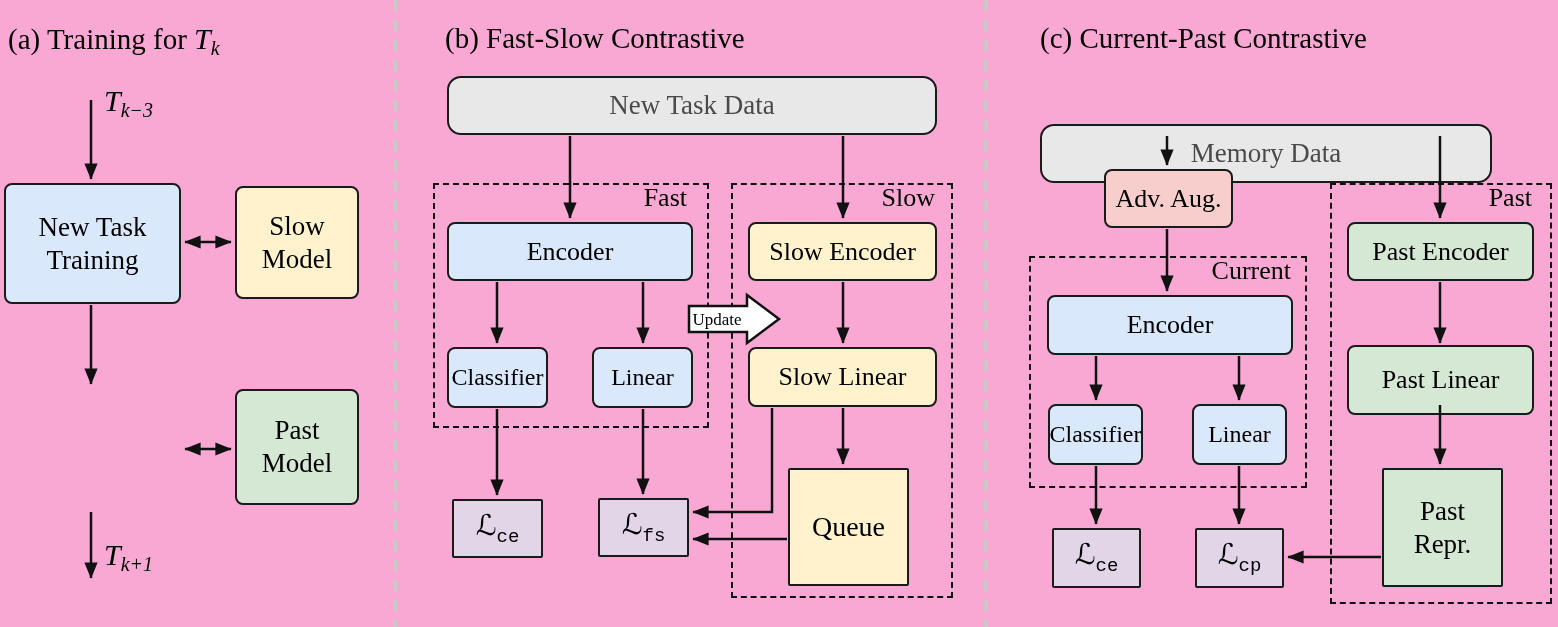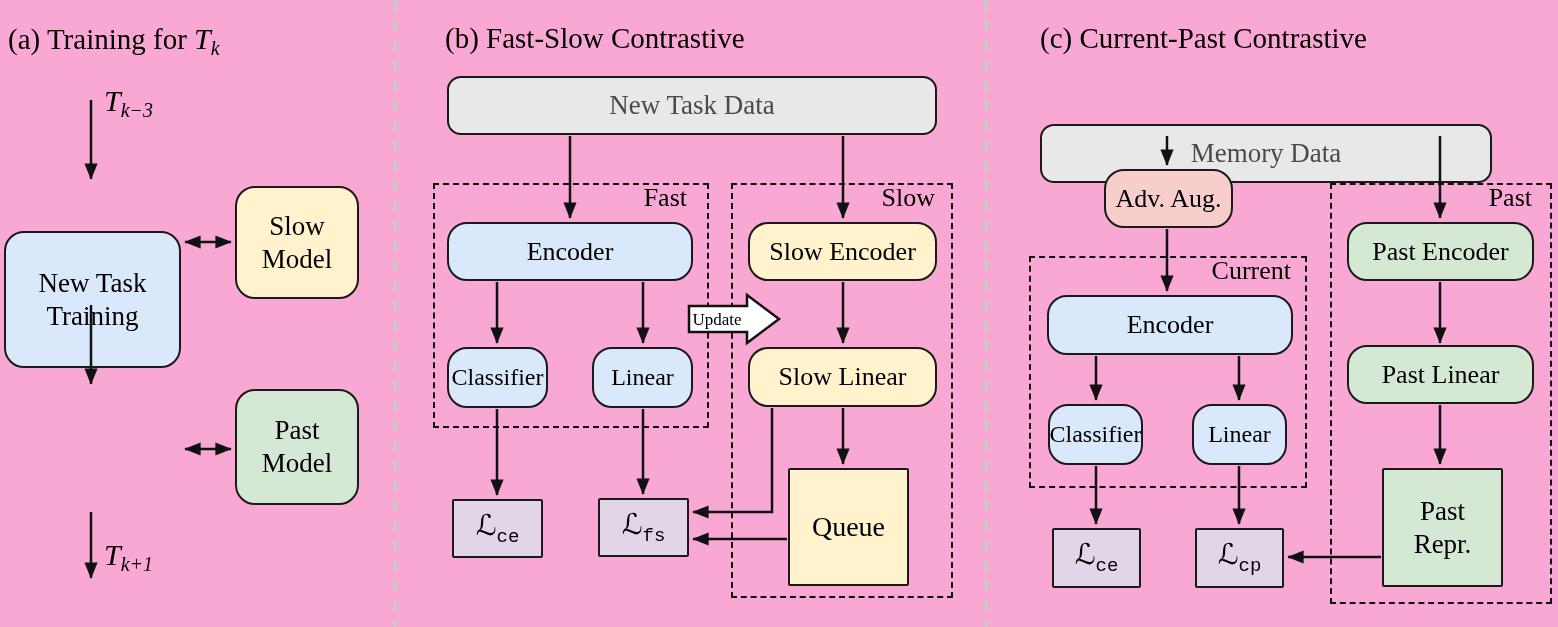--- a/index.html
+++ b/index.html
@@ -6,21 +6,21 @@
   #canvas {
     position:relative; width:1558px; height:627px; background:#f9a8d4;
     font-family:"Liberation Serif","DejaVu Serif",serif; color:#000;
     overflow:hidden;
   }
   .panel-title {
     position:absolute; font-size:29px; white-space:nowrap; z-index:3;
   }
   .box {
     position:absolute; box-sizing:border-box;
-    border:2px solid var(--c-border,#1a1a1a); border-radius:20px;
+    border:2px solid var(--c-border,#1a1a1a); border-radius:8px;
     display:flex; align-items:center; justify-content:center;
     text-align:center; font-size:26px; line-height:1.22;
     white-space:pre-line; z-index:2; background:#fff;
   }
   .fill-blue   { background:var(--c-blue,#dae8fc); }
   .fill-yellow { background:var(--c-yellow,#fff2cc); }
   .fill-green  { background:var(--c-green,#d5e8d4); }
   .fill-pink   { background:var(--c-pink,#f8cecc); }
   .fill-purple { background:var(--c-purple,#e1d5e7); }
   .fill-gray   { background:var(--c-gray,#e6e6e6); color:var(--c-gray_text,#4d4d4d); }
@@ -47,21 +47,21 @@
 </style>
 </head>
 <body>
 
 <div id="canvas">
 
   <div class="panel-title" style="left:8px; top:22px;"><span>(a) Training for </span><span class="mathT">T</span><span class="mathsub">k</span></div>
 
   <div class="math-label" style="left:104px; top:84px;"><span class="mathT">T</span><span class="mathsub">k−3</span></div>
 
-  <div class="box fill-blue" style="left:4px; top:183px; width:177px; height:137px; font-size:27px;margin-top:48px;"><span>New Task
+  <div class="box fill-blue" style="left:4px; top:183px; width:177px; height:121px; font-size:27px;"><span>New Task
 Training</span></div>
 
   <div class="box fill-yellow" style="left:235px; top:186px; width:124px; height:113px; font-size:27px;"><span>Slow
 Model</span></div>
 
 
   <div class="box fill-green" style="left:235px; top:389px; width:124px; height:116px; font-size:27px;"><span>Past
 Model</span></div>
 
   <div class="math-label" style="left:104px; top:538px;"><span class="mathT">T</span><span class="mathsub">k+1</span></div>
@@ -109,21 +109,21 @@
     </div>
 
   <div class="box fill-blue" style="left:1047px; top:295px; width:246px; height:60px;"><span>Encoder</span></div>
 
   <div class="box fill-blue small" style="left:1048px; top:404px; width:95px; height:61px;"><span>Classifier</span></div>
 
   <div class="box fill-blue small" style="left:1192px; top:404px; width:95px; height:61px;"><span>Linear</span></div>
 
   <div class="box fill-green" style="left:1347px; top:222px; width:187px; height:59px;"><span>Past Encoder</span></div>
 
-  <div class="box fill-green" style="left:1347px; top:345px; width:187px; height:59px;"><span>Past Linear</span></div>
+  <div class="box fill-green" style="left:1347px; top:345px; width:187px; height:70px;"><span>Past Linear</span></div>
 
   <div class="box fill-green sharp" style="left:1382px; top:468px; width:121px; height:119px; font-size:27px;"><span>Past
 Repr.</span></div>
 
   <div class="box fill-purple sharp" style="left:1052px; top:528px; width:89px; height:60px;"><span><span class="loss-symbol">ℒ</span><span class="loss-sub">ce</span></span></div>
 
   <div class="box fill-purple sharp" style="left:1195px; top:528px; width:89px; height:60px;"><span><span class="loss-symbol">ℒ</span><span class="loss-sub">cp</span></span></div>
 
   <svg class="overlay" width="1558" height="627" viewBox="0 0 1558 627">
     <defs>

